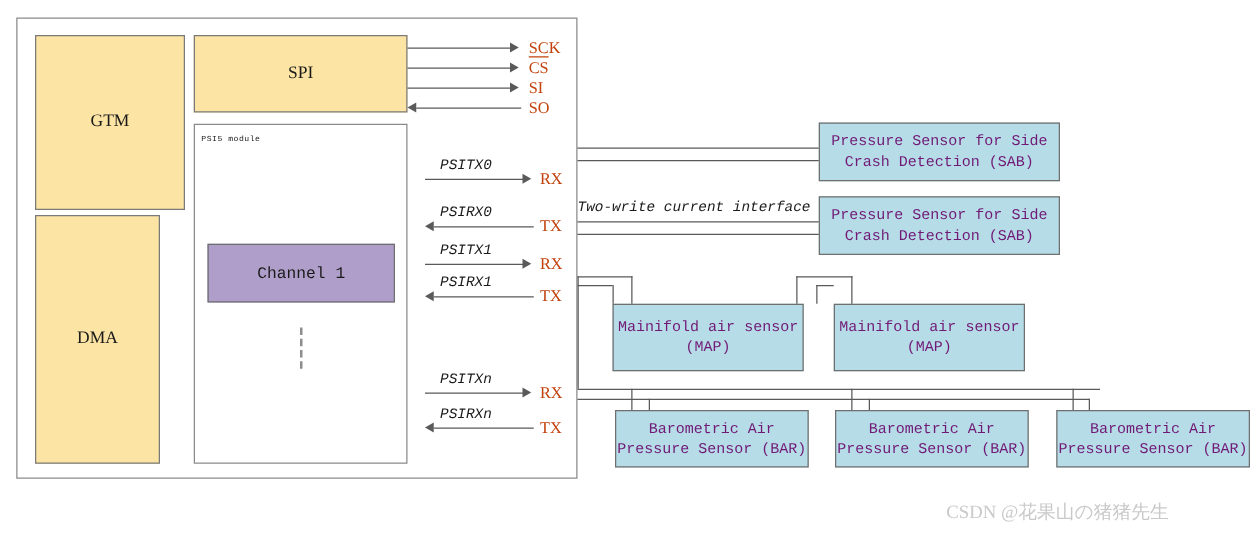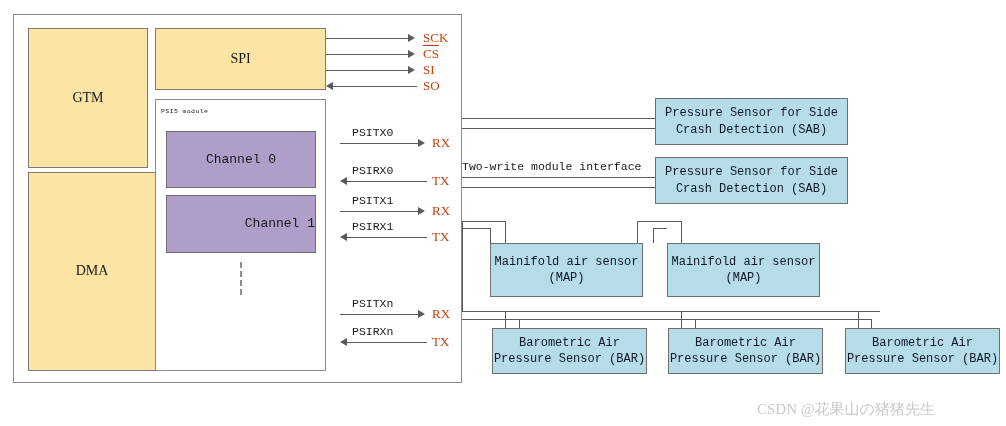--- a/index.html
+++ b/index.html
@@ -39,21 +39,21 @@
   }
   .blk-purple {
     background: #ae9ec9;
     border: 1.5px solid #6f6f6f;
     color: #1a1a1a;
     font-size: 13px;
   }
   .blk-blue {
     background: #b6dce8;
     border: 1.5px solid #6f6f6f;
-    color: #0f172a;
+    color: #701a75;
     font-size: 12px;
   }
   .psi5-frame {
     border: 1.5px solid #8a8a8a;
     background: #ffffff;
   }
   .psi5-caption {
     position: absolute;
     font-size: 6.5px;
     letter-spacing: 0.4px;
@@ -67,20 +67,21 @@
     color: #c2410c;
     white-space: nowrap;
     font-family: "Liberation Serif", "DejaVu Serif", serif;
   }
   .lbl-mono {
     position: absolute;
     font-size: 11.5px;
     color: #1a1a1a;
     white-space: nowrap;
     font-family: "Liberation Mono", "DejaVu Sans Mono", monospace;
+    font-style: italic;
   }
   .overline {
     text-decoration: overline;
   }
   
   .hline {
     position: absolute;
     height: 0;
     border-top: 1.3px solid #5a5a5a;
   }
@@ -120,35 +121,32 @@
 <body>
 
 <div id="canvas">
 
   <div class="box mcu-frame" style="left:13px; top:14px; width:449px; height:369px;"></div>
 
   <div class="box blk-yellow" style="left:28px; top:28px; width:120px; height:140px;">
     <span>GTM</span>
   </div>
 
-  <div class="box blk-yellow" style="left:28px; top:172px; width:128px; height:199px;">
+  <div class="box blk-yellow" style="left:28px; top:172px; width:100px; height:199px;">
     <span>DMA</span>
   </div>
 
   <div class="box blk-yellow" style="left:155px; top:28px; width:171px; height:62px;">
     <span>SPI</span>
   </div>
 
   <div class="box psi5-frame" style="left:155px; top:99px; width:171px; height:272px;"></div>
   <div class="psi5-caption" style="left:161px; top:108px;">PSI5 module</div>
 
-  <div class="box blk-purple" style="left:166px; top:131px; width:150px; height:57px;">
-    <span>Channel 0</span>
-  </div>
-  <div class="box blk-purple" style="left:166px; top:195px; width:150px; height:58px;justify-content:flex-end;">
+  <div class="box blk-purple" style="left:166px; top:195px; width:150px; height:47px;">
     <span>Channel 1</span>
   </div>
   <div class="dash-vline" style="left:240px; top:262px; height:33px;"></div>
 
   <div class="hline" style="left:326px; top:38px; width:84px;"></div>
   <div class="arrow-r" style="left:408px; top:34px;"></div>
   <div class="lbl" style="left:423px; top:30px;">SCK</div>
 
   <div class="hline" style="left:326px; top:54px; width:84px;"></div>
   <div class="arrow-r" style="left:408px; top:50px;"></div>
@@ -185,21 +183,21 @@
   <div class="lbl-mono" style="left:352px; top:297px;">PSITXn</div>
   <div class="hline" style="left:340px; top:314px; width:80px;"></div>
   <div class="arrow-r" style="left:418px; top:310px;"></div>
   <div class="lbl" style="left:432px; top:306px;">RX</div>
 
   <div class="lbl-mono" style="left:352px; top:325px;">PSIRXn</div>
   <div class="hline" style="left:347px; top:342px; width:80px;"></div>
   <div class="arrow-l" style="left:340px; top:338px;"></div>
   <div class="lbl" style="left:432px; top:334px;">TX</div>
 
-  <div class="lbl-mono" style="left:462px; top:160px;">Two-write module interface</div>
+  <div class="lbl-mono" style="left:462px; top:160px;">Two-write current interface</div>
 
   <div class="box blk-blue" style="left:655px; top:98px; width:193px; height:47px;">
     <span>Pressure Sensor for Side
 Crash Detection (SAB)</span>
   </div>
   <div class="box blk-blue" style="left:655px; top:157px; width:193px; height:47px;">
     <span>Pressure Sensor for Side
 Crash Detection (SAB)</span>
   </div>
 

